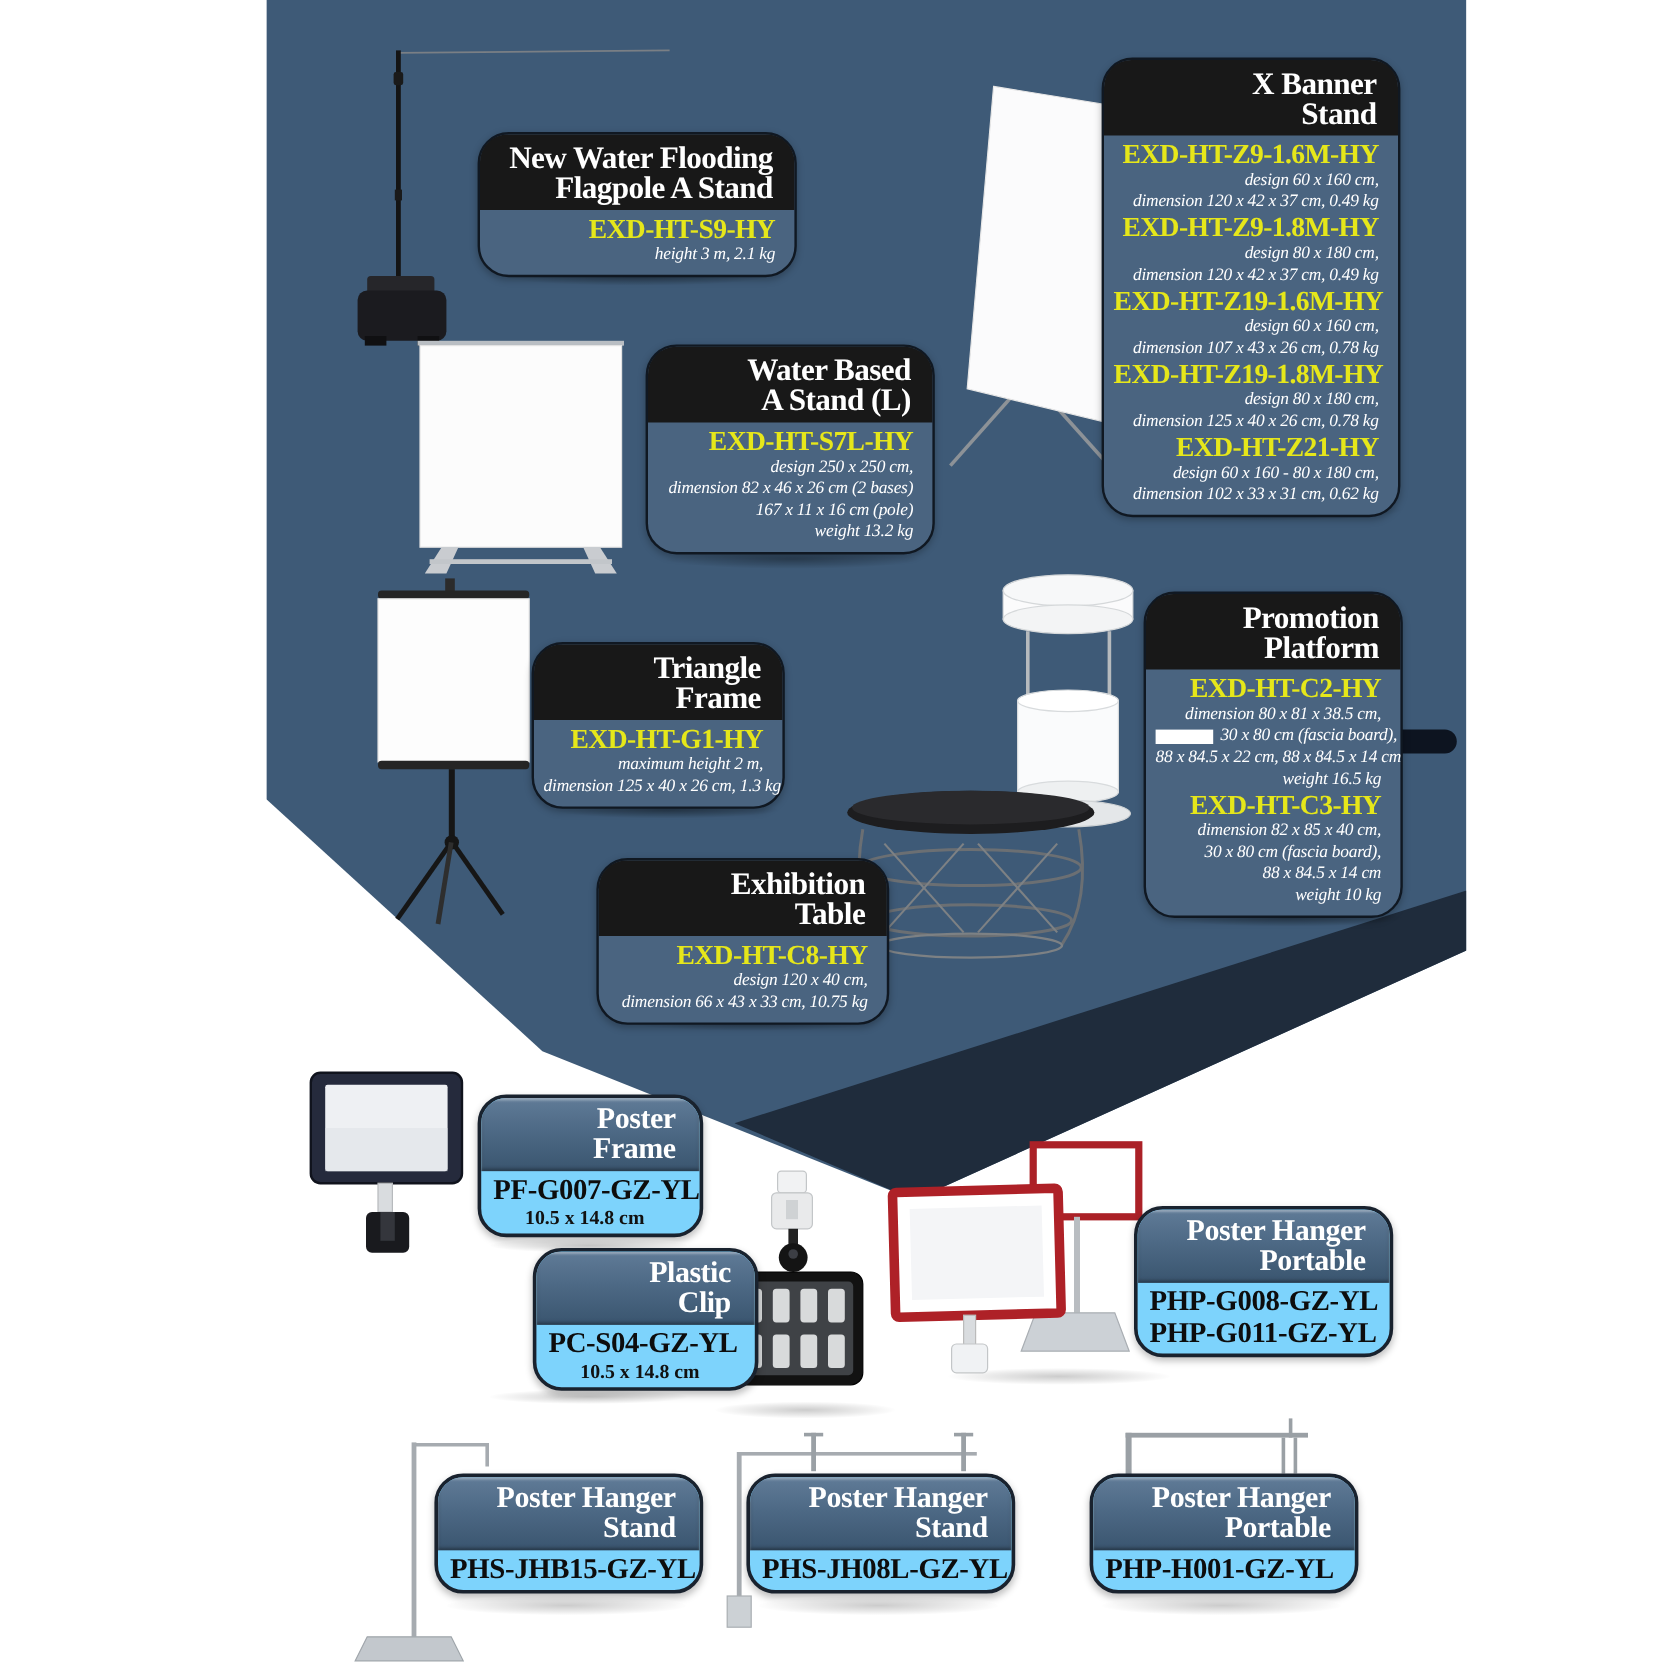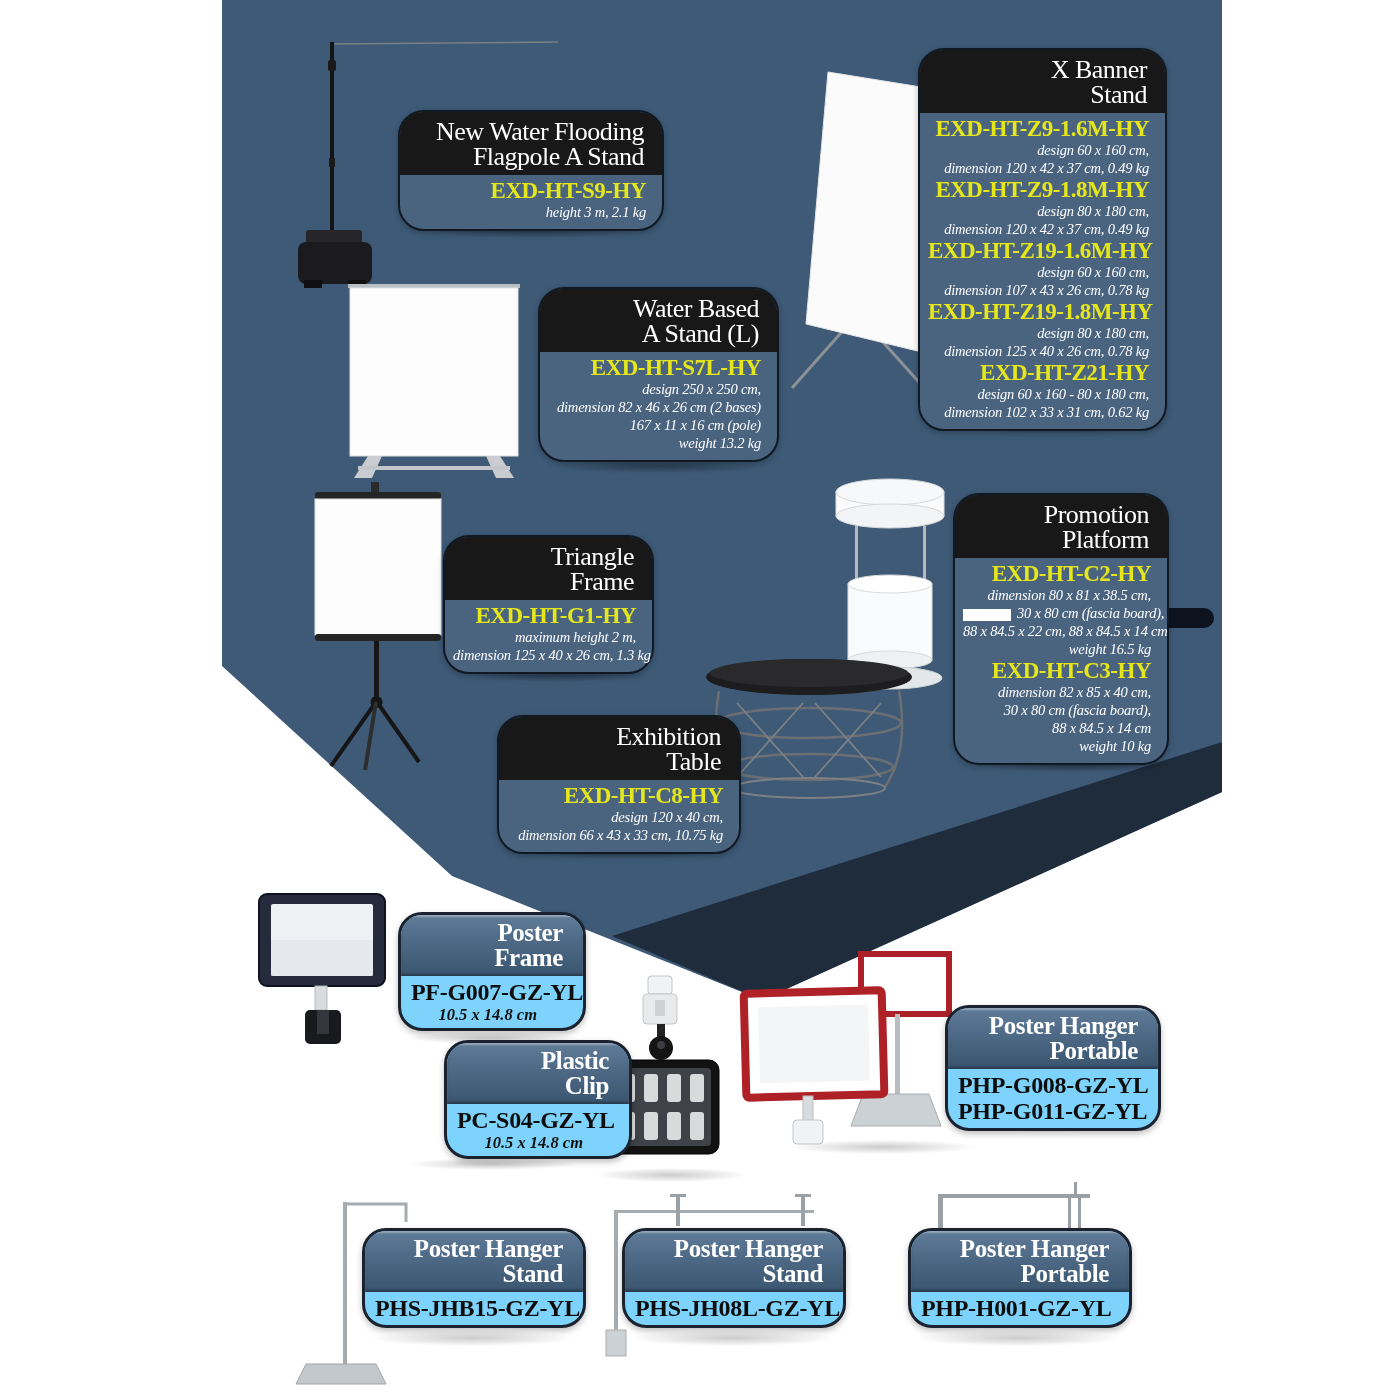--- a/index.html
+++ b/index.html
@@ -10,33 +10,33 @@
   #blue-panel{left:0;top:0;width:1400px;height:1400px;background:#3e5a77;
     clip-path:polygon(222px 0,1222px 0,1222px 792px,762px 1000px,452px 876px,222px 666px);}
   #navy-band{left:0;top:0;width:1400px;height:1400px;background:#1f2c3c;
     clip-path:polygon(612px 936px,1222px 742px,1222px 792px,762px 1000px);}
   
   .shadow{border-radius:50%;background:radial-gradient(ellipse at center,rgba(0,0,0,.30) 0%,rgba(0,0,0,.12) 45%,rgba(0,0,0,0) 72%);}
   .shadow.lite{background:radial-gradient(ellipse at center,rgba(0,0,0,.20) 0%,rgba(0,0,0,.08) 45%,rgba(0,0,0,0) 72%);}
   
   .card-dark{background:#4a6480;border:2px solid #101822;border-radius:26px;box-shadow:0 2px 6px rgba(0,0,0,.25);}
   .card-dark .hdr{background:#181818;border-radius:23px 23px 0 0;color:#fff;text-align:right;
-    padding:7px 18px 6px 10px;font-weight:normal;font-size:26px;line-height:.97;letter-spacing:-.5px;}
+    padding:7px 18px 6px 10px;font-weight:bold;font-size:26px;line-height:.97;letter-spacing:-.5px;}
   .card-dark .bdy{padding:3px 16px 8px 8px;text-align:right;}
   .code{color:#e6e71a;font-weight:bold;font-size:23px;line-height:25px;letter-spacing:-.5px;white-space:nowrap;text-align:right;}
   .spec{color:#ffffff;font-style:italic;font-size:14.5px;line-height:18px;letter-spacing:-.2px;white-space:nowrap;}
   .redact{display:inline-block;width:48px;height:12px;background:#ffffff;margin-right:6px;vertical-align:middle;}
   
   .card-light{background:#7dd3fc;border:3px solid #19222e;border-radius:24px;box-shadow:0 3px 6px rgba(0,0,0,.25);overflow:hidden;}
   .card-light .hdr2{background:linear-gradient(180deg,#607b97 0%,#4d6985 45%,#3a556f 100%);
     box-shadow:inset 0 2px 2px rgba(255,255,255,.35),inset 0 -2px 3px rgba(0,0,0,.35);
     color:#fff;text-align:right;padding:6px 20px 6px 10px;font-weight:bold;font-size:25px;line-height:.98;letter-spacing:-.4px;}
   .card-light .bdy2{padding:3px 24px 4px 10px;border-radius:14px;}
   .code-dark{color:#0d0d0d;font-weight:bold;font-size:24px;line-height:26px;text-align:center;letter-spacing:-.3px;white-space:nowrap;}
-  .size-line{color:#111;font-style:italic;font-weight:bold;font-size:16.5px;line-height:19px;text-align:right;padding-right:22px;}
+  .size-line{color:#111;font-weight:bold;font-size:16.5px;line-height:19px;text-align:right;padding-right:22px;}
   #black-pill{background:#0d1420;border-radius:12px;}
   svg{display:block;}
 </style>
 </head>
 <body>
 
 <div id="stage">
 
   <div id="blue-panel" class="abs"></div>
   <div id="navy-band" class="abs"></div>

